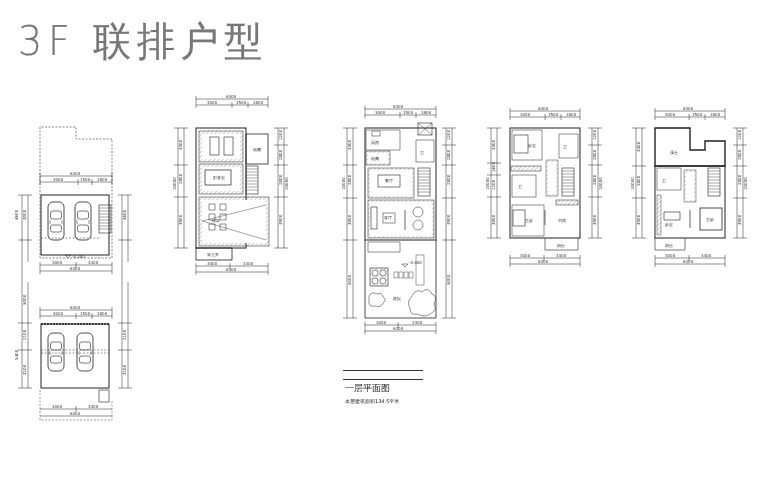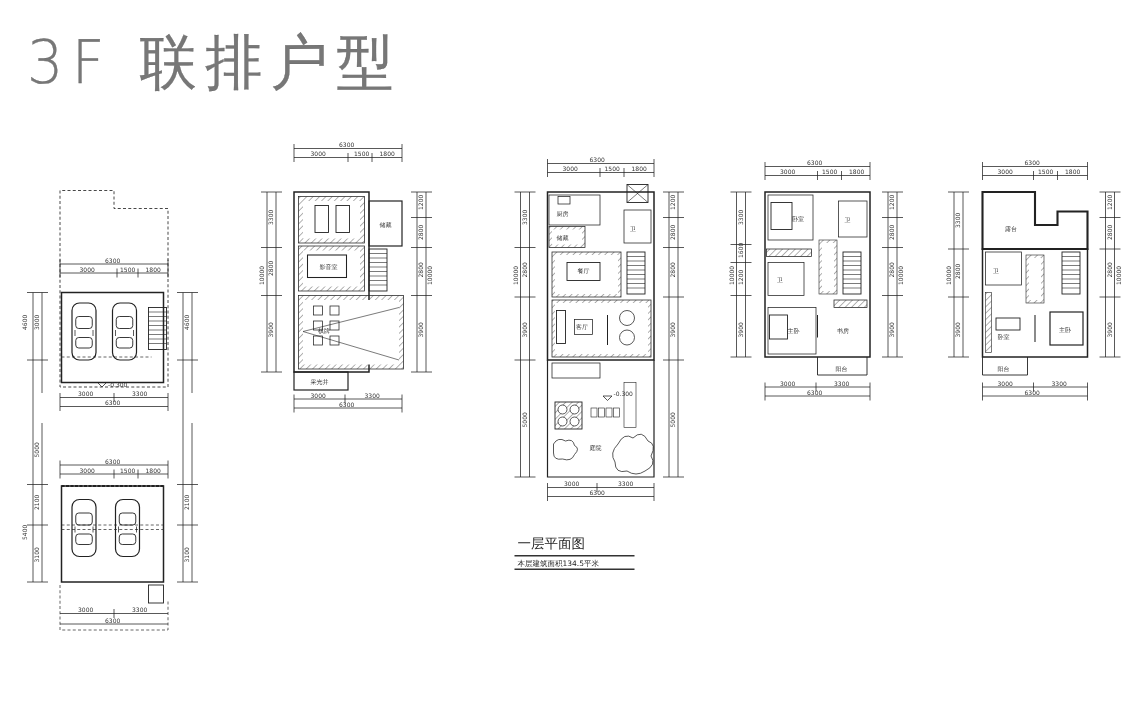--- a/index.html
+++ b/index.html
@@ -1,20 +1,20 @@
 <!DOCTYPE html>
 <html><head>
 <meta charset="utf-8">
 <style>
   html,body{margin:0;padding:0;background:#fff;}
   body{width:760px;height:482px;position:relative;overflow:hidden;font-family:"DejaVu Sans",sans-serif;color:#222;}
   .title{position:absolute;left:18px;top:14px;font-size:40px;font-weight:100;color:#777;letter-spacing:6px;font-family:"DejaVu Sans",sans-serif;-webkit-text-stroke:0.2px #666;transform:scaleX(0.95);transform-origin:left top;}
   svg{position:absolute;left:0;top:0;}
   .lbl{font-size:4px;fill:#333;font-family:"DejaVu Sans",sans-serif;}
-  .cap{position:absolute;font-family:"DejaVu Sans",sans-serif;color:#222;}
+  .cap{position:absolute;font-family:"DejaVu Sans",sans-serif;color:#222;margin-top:26px;}
   .plan-caption{left:345px;top:356px;font-size:9px;}
   .plan-sub{left:345px;top:372px;font-size:5px;}
   .capline{position:absolute;left:343px;width:80px;border-top:1px solid #333;}
 </style>
 </head>
 <body>
 
 <div class="title">3F 联排户型</div>
 
 <svg width="760" height="482" viewBox="0 0 760 482">

